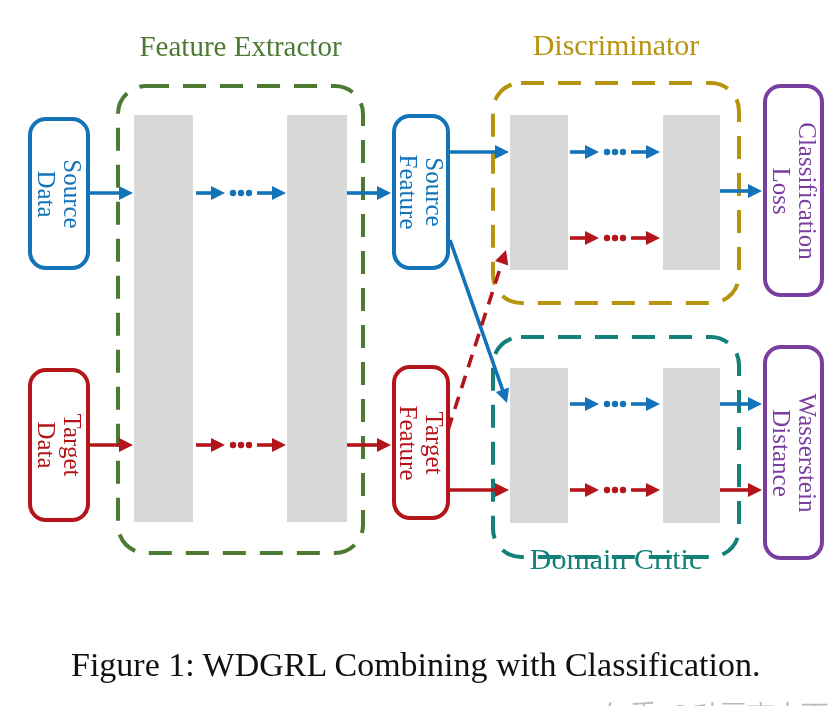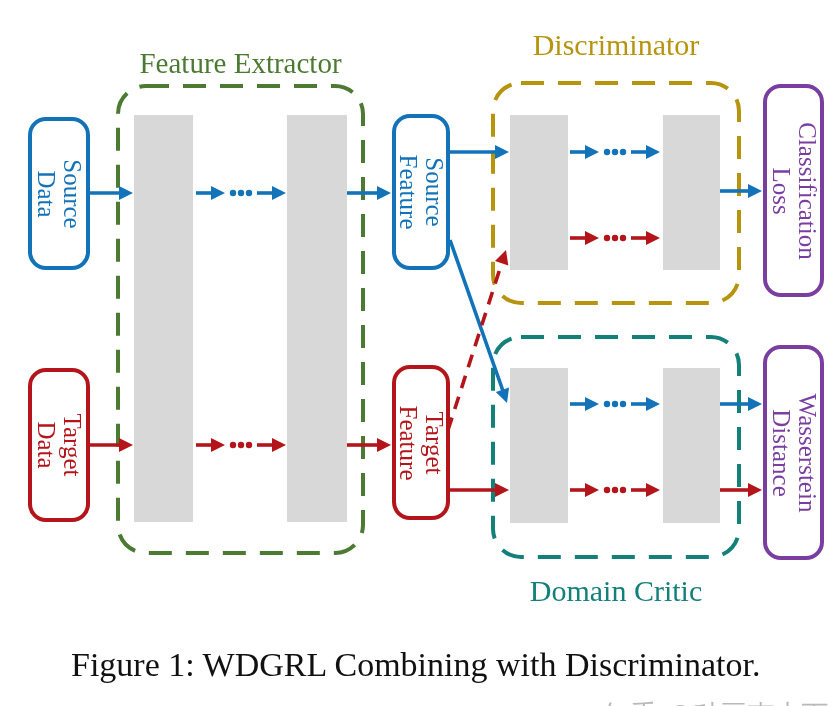--- a/index.html
+++ b/index.html
@@ -26,21 +26,21 @@
   
   .node{position:absolute;box-sizing:border-box;border:4px solid;border-radius:18px;background:#fff;}
   .node.blue{border-color:var(--blue);color:var(--blue);}
   .node.red{border-color:var(--red);color:var(--red);}
   .node.purple{border-color:var(--purple);color:var(--purple);}
   .vlabel{position:absolute;left:50%;top:50%;transform:translate(-50%,-50%) rotate(90deg);
           white-space:pre-line;text-align:center;font-size:25px;line-height:1.02;display:block;}
 
   
   .section-label{position:absolute;text-align:center;font-size:30px;}
-  .sl-green{color:var(--green);font-size:29px;margin-top:17px;}
+  .sl-green{color:var(--green);font-size:29px;}
   .sl-gold{color:var(--gold);text-align:center;}
   .sl-teal{color:var(--teal);}
 
   .caption{position:absolute;font-size:34px;color:var(--caption);white-space:nowrap;}
   .watermark{position:absolute;font-size:27px;color:var(--watermark);opacity:.62;white-space:nowrap;
              font-family:"DejaVu Sans", sans-serif;margin-top:44px;}
 </style>
 </head>
 <body>
 
@@ -179,21 +179,21 @@
         <polygon class="h-red" points="660,490 646,483 646,497"></polygon>
     </g>
     <g>
       <line class="l-red" x1="720" y1="490" x2="750" y2="490"></line>
         <polygon class="h-red" points="762,490 748,483 748,497"></polygon>
     </g>
   </svg>
 
   <div class="section-label sl-green" style="left:118px;top:30px;width:245px">Feature Extractor</div>
   <div class="section-label sl-gold" style="left:493px;top:28px;width:246px">Discriminator</div>
-  <div class="section-label sl-teal" style="left:493px;top:574px;width:246px">Domain Critic</div>
+  <div class="section-label sl-teal" style="left:493px;top:542px;width:246px">Domain Critic</div>
 
   <div class="node blue" style="left:28px;top:117px;width:62px;height:153px">
     <span class="vlabel" style="width:145px">Source
 Data</span>
   </div>
   <div class="node red" style="left:28px;top:368px;width:62px;height:154px">
     <span class="vlabel" style="width:146px">Target
 Data</span>
   </div>
   <div class="node blue" style="left:392px;top:114px;width:58px;height:156px">
@@ -206,15 +206,15 @@
   </div>
   <div class="node purple" style="left:763px;top:84px;width:61px;height:213px">
     <span class="vlabel" style="width:205px">Classification
 Loss</span>
   </div>
   <div class="node purple" style="left:763px;top:345px;width:61px;height:215px">
     <span class="vlabel" style="width:207px">Wasserstein
 Distance</span>
   </div>
 
-  <div class="caption" style="left:71px;top:646px">Figure 1: WDGRL Combining with Discriminator.</div>
+  <div class="caption" style="left:71px;top:646px">Figure 1: WDGRL Combining with Classification.</div>
   <div class="watermark" style="left:604px;top:653px">知乎 @种豆南山下</div>
 </div>
 
 </body></html>

